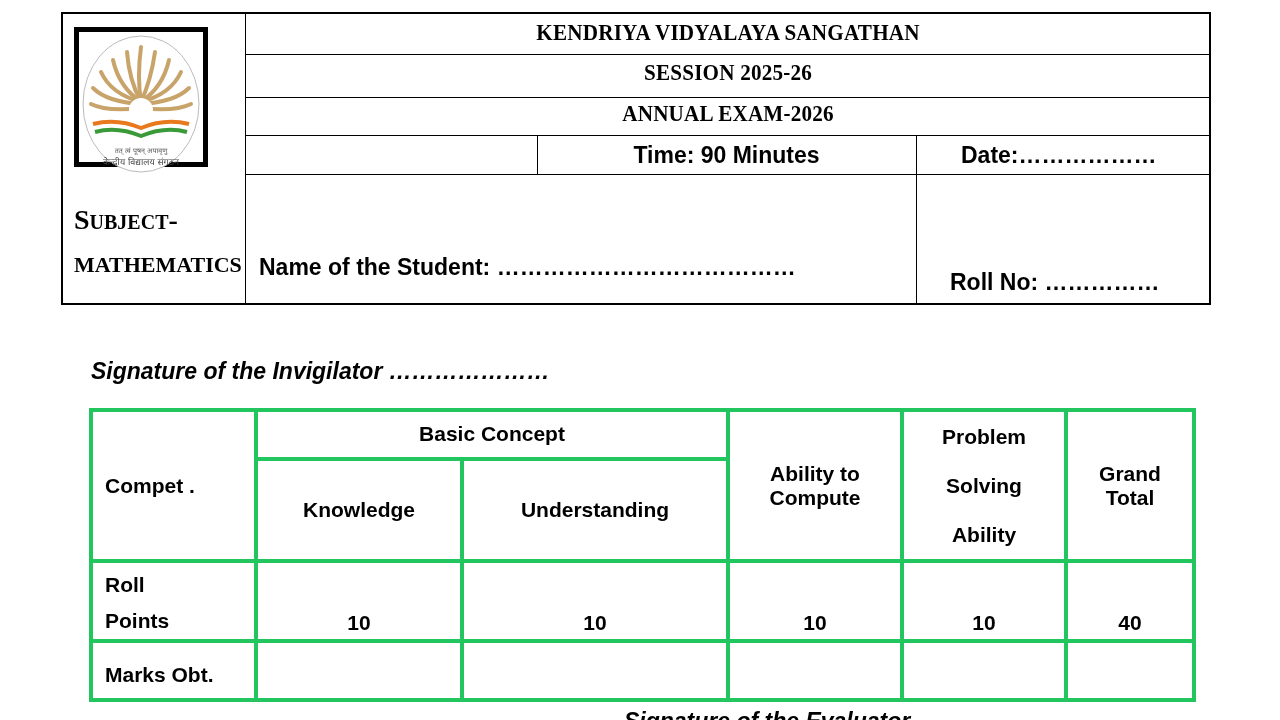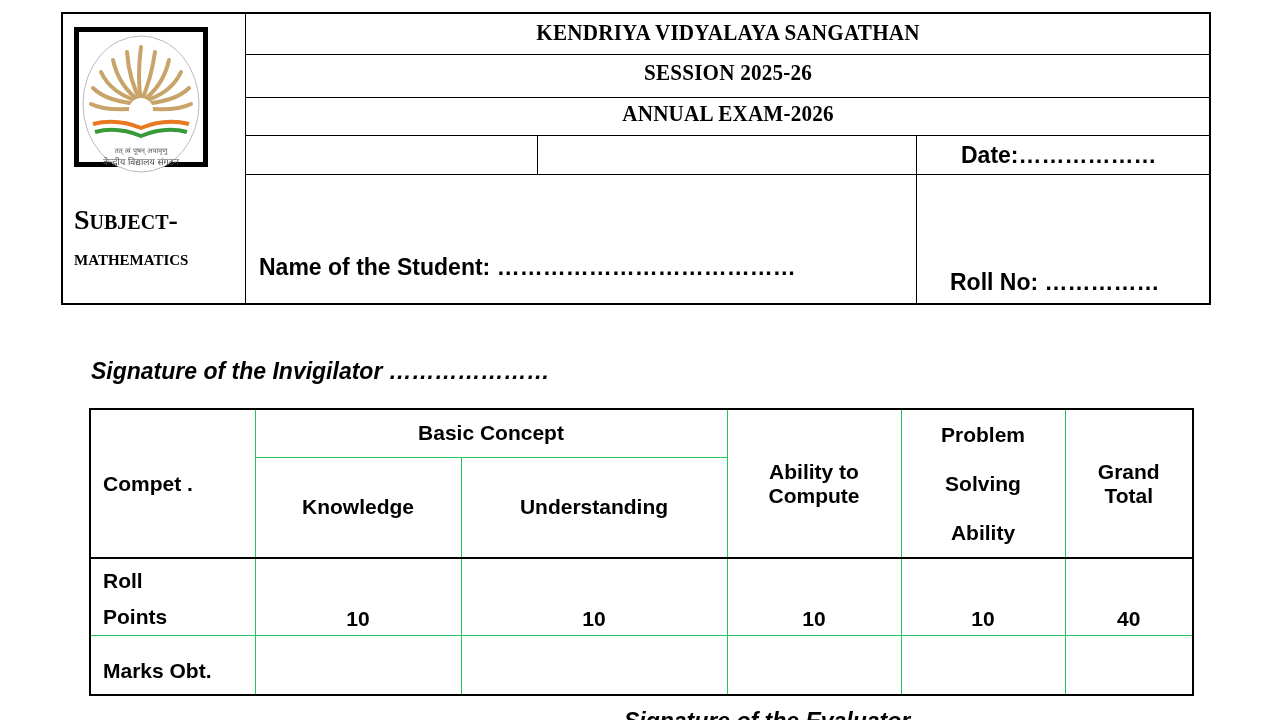--- a/index.html
+++ b/index.html
@@ -6,25 +6,25 @@
   body { width:1280px; height:720px; overflow:hidden; position:relative; font-family:"Liberation Sans", sans-serif; color:#000; }
   .abs { position:absolute; }
   
   #hdr { left:61px; top:12px; width:1150px; height:293px; border:2px solid #000; box-sizing:border-box; }
   .vline { position:absolute; background:#000; width:1px; }
   .hline { position:absolute; background:#000; height:1px; }
   .serif-title { font-family:"Liberation Serif", serif; font-weight:bold; font-size:23px; text-align:center; position:absolute; letter-spacing:0.2px; transform:scaleX(0.92); transform-origin:center; }
   .hdr-text { font-weight:bold; font-size:23px; position:absolute; white-space:nowrap; }
   .logo-box { position:absolute; left:11px; top:13px; width:134px; height:140px; border:5px solid #000; box-sizing:border-box; background:#fff; }
   .subject1 { position:absolute; left:11px; top:190px; font-family:"Liberation Serif", serif; font-weight:bold; font-size:28px; font-variant:small-caps; }
-  .subject2 { position:absolute; left:11px; top:238px; font-family:"Liberation Serif", serif; font-weight:bold; font-size:15px; }
+  .subject2 { position:absolute; left:11px; top:238px; font-family:"Liberation Serif", serif; font-weight:bold; font-size:22px; }
   .sig { font-style:italic; font-weight:bold; font-size:23px; position:absolute; white-space:nowrap; }
   
   #marks { position:absolute; left:89px; top:408px; border-collapse:collapse; border:2px solid #000; }
-  #marks td { border:1px solid #22c55e; font-weight:bold; font-size:21px; padding:0; box-sizing:border-box; }
+  #marks td { border:4px solid #22c55e; font-weight:bold; font-size:21px; padding:0; box-sizing:border-box; }
   .c { text-align:center; }
   .lbl { padding-left:12px !important; }
 </style>
 </head>
 <body>
 
 <div id="hdr" class="abs">
 
   <div class="vline" style="left:182px; top:0; height:291px;"></div>
 
@@ -60,20 +60,21 @@
     </svg>
   </div>
 
   <div class="subject1">Subject-</div>
   <div class="subject2">MATHEMATICS</div>
 
   <div class="serif-title" style="left:182px; width:966px; top:6px;">KENDRIYA VIDYALAYA SANGATHAN</div>
   <div class="serif-title" style="left:182px; width:966px; top:46px;">SESSION 2025-26</div>
   <div class="serif-title" style="left:182px; width:966px; top:87px;">ANNUAL EXAM-2026</div>
 
+  <div class="hdr-text" style="left:474px; width:379px; text-align:center; top:128px;">Time: 90 Minutes</div>
   <div class="hdr-text" style="left:898px; top:128px;">Date:………………</div>
 
   <div class="hdr-text" style="left:196px; top:240px;">Name of the Student: …………………………………</div>
   <div class="hdr-text" style="left:887px; top:255px;">Roll No: ……………</div>
 </div>
 
 <div class="sig" style="left:91px; top:358px;">Signature of the Invigilator …………………</div>
 
 <table id="marks">
   <colgroup>

